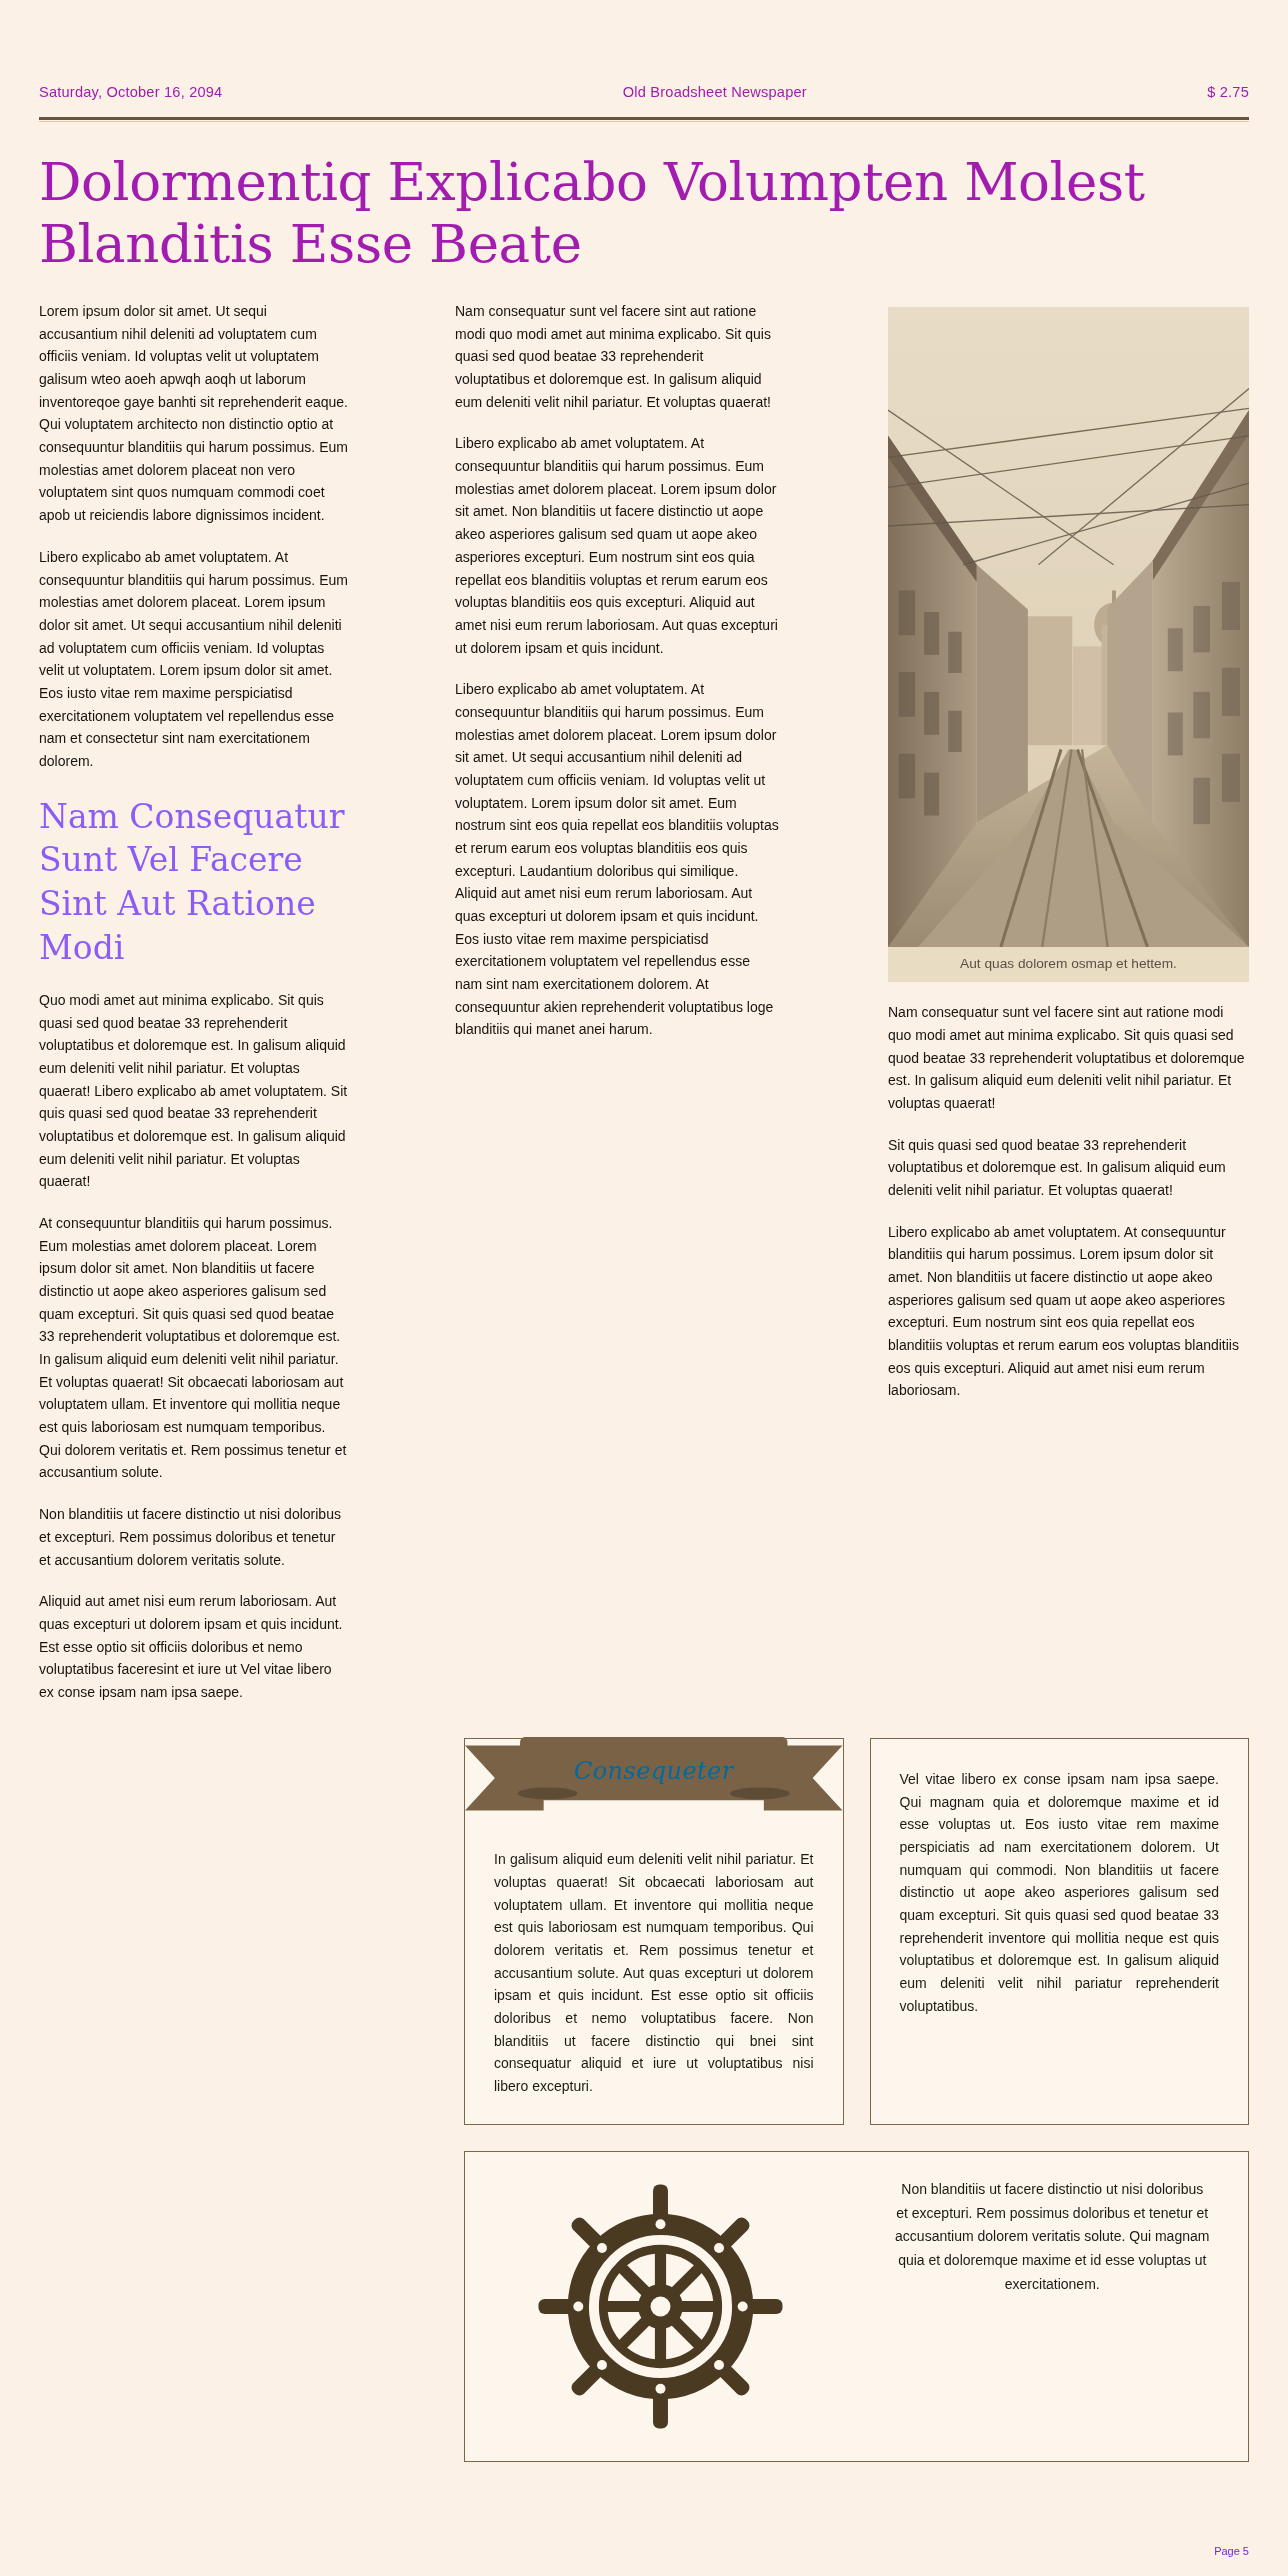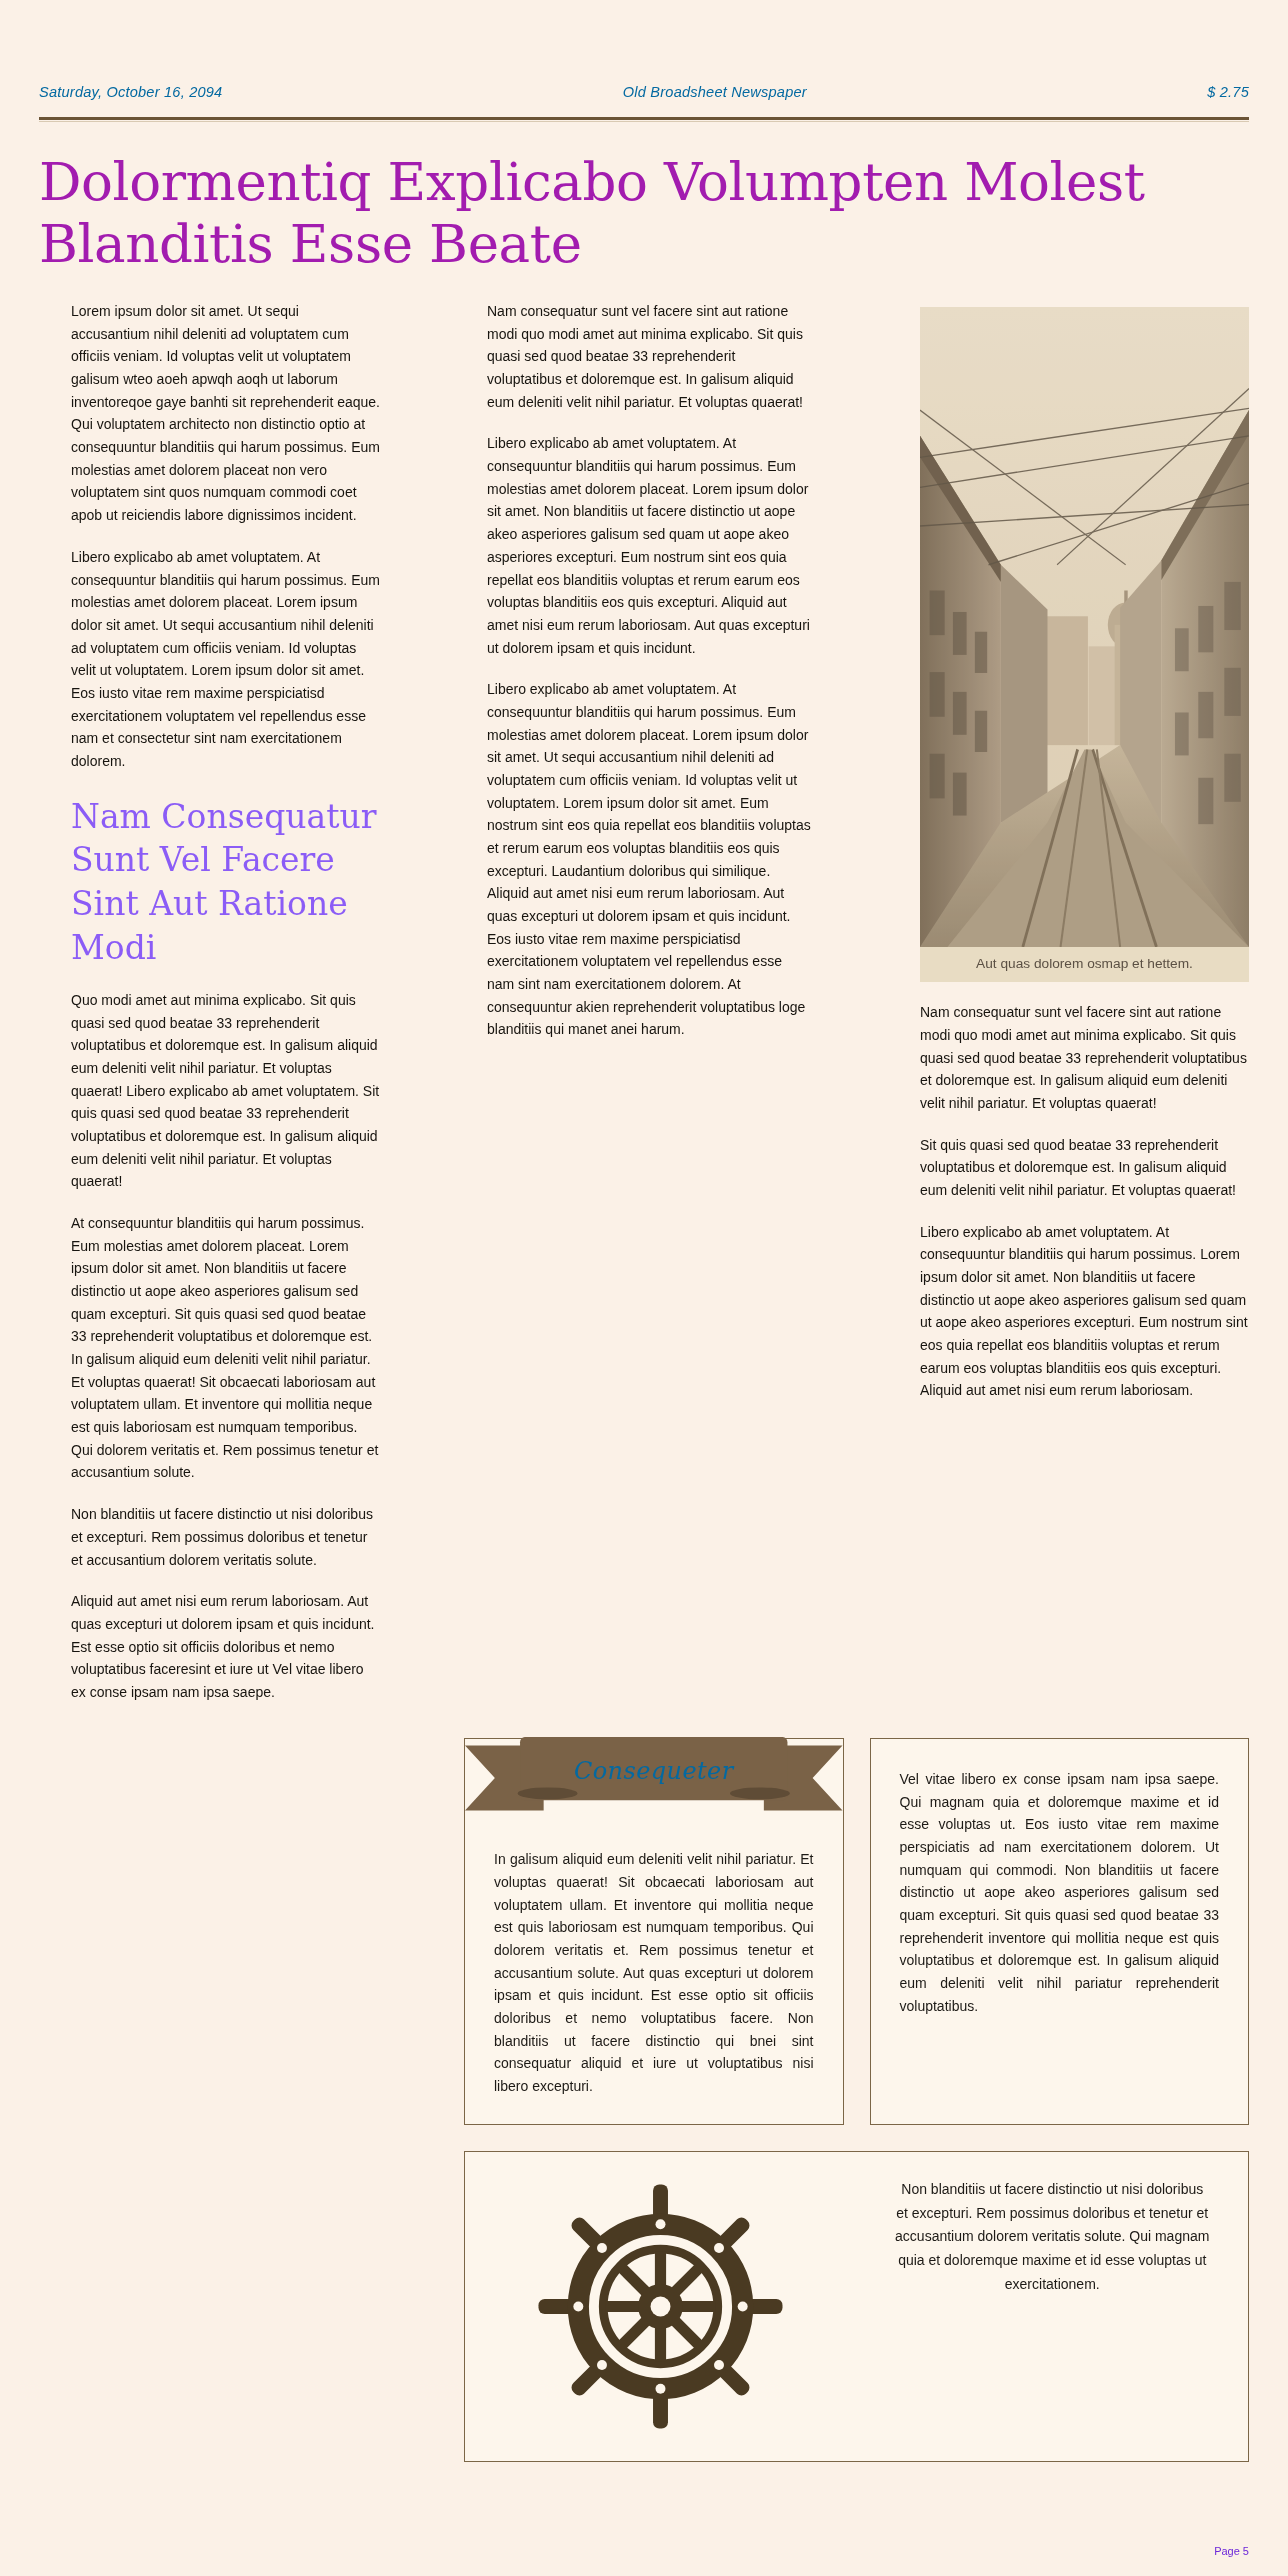--- a/index.html
+++ b/index.html
@@ -9,21 +9,21 @@
     font-family:"Liberation Sans", sans-serif;
     color:#1d1a16;
     overflow:hidden;
   }
   .page { position:relative; width:1288px; height:2576px; box-sizing:border-box; padding:0 39px; }
 
   
   .masthead {
     display:flex; align-items:center; justify-content:space-between;
     padding-top:84px;
-    font-size:14.6px; color:#0369a1; letter-spacing:0.2px;font-style:italic;
+    font-size:14.6px; color:#a21caf; letter-spacing:0.2px;
   }
   .masthead .mid { flex:1; text-align:center; }
   .masthead .right { text-align:right; }
   .rule-thick { margin-top:17px; height:2.6px; background:#6b5436; }
   .rule-thin  { margin-top:1.7px; height:0.9px; background:#d9cab3; }
 
   
   .headline {
     margin:29px 0 0 0;
     font-family:"DejaVu Serif", serif;
@@ -34,21 +34,20 @@
     color:#a21caf;
     max-width:1202px;
   }
 
   
   .cols {
     display:grid;
     grid-template-columns:309px 326px 1fr;
     column-gap:107px;
     margin-top:26px;
-    margin-left:32px;
   }
   .col { position:relative; }
   p.body {
     margin:0 0 19px 0;
     font-size:14px;
     line-height:1.62;
     color:#17140f;
     text-align:left;
   }
   .subhead {

